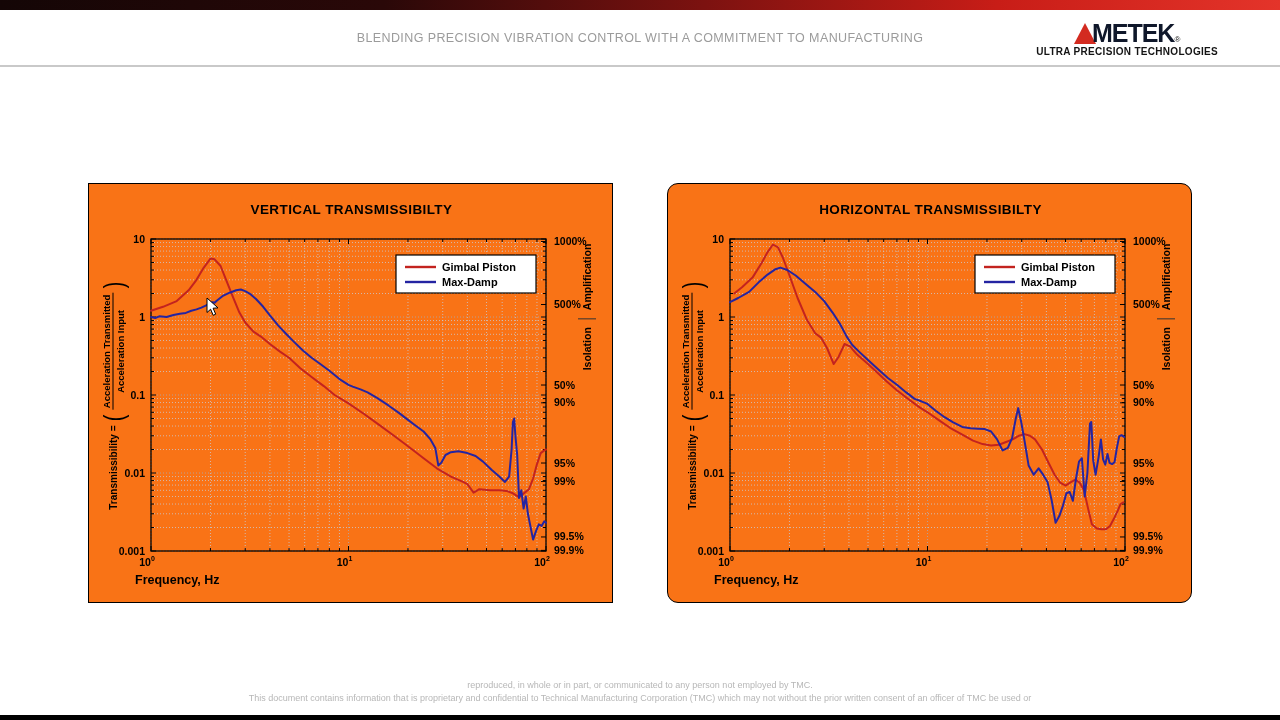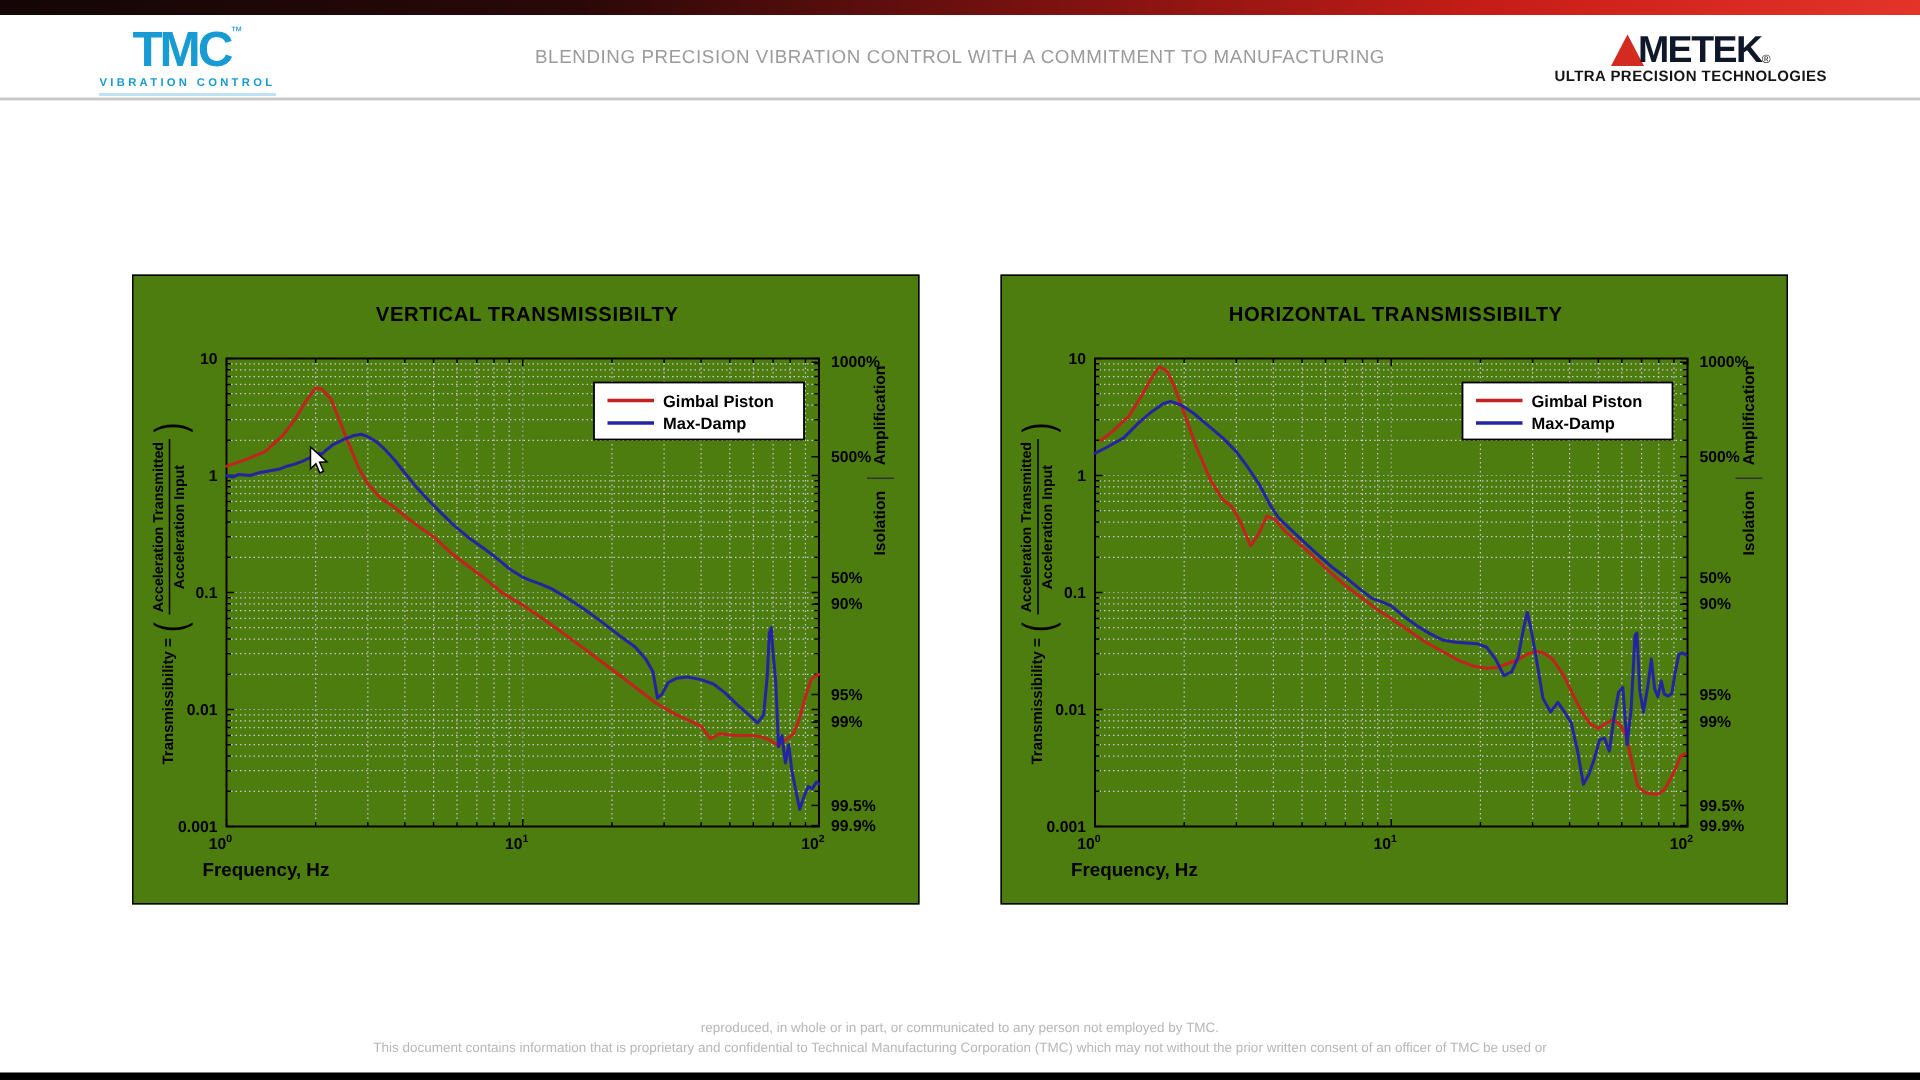--- a/index.html
+++ b/index.html
@@ -27,24 +27,24 @@
     border-bottom:21px solid #d32b20; margin-right:-4px; }
   .ametek-word { font-size:25px; font-weight:700; color:#0f172a; letter-spacing:-1px; line-height:22px; }
   .ametek-reg { font-size:8px; color:#141414; vertical-align:top; }
   .ametek-sub { font-size:10px; font-weight:700; color:#141414; letter-spacing:.3px; margin-top:2px; }
 
   
   .slide-title { position:absolute; left:74px; top:94px; font-size:35px; font-weight:400;
     color:#e0241a; letter-spacing:.2px; }
 
   
-  .chart-panel { position:absolute; width:525px; height:420px; background:#4d7c0f;
+  .chart-panel { position:absolute; width:525px; height:420px; background:#f97316;
     border:1px solid #000; }
   #panel-0 { left:88px;  top:183px; }
-  #panel-1 { left:667px; top:183px; }
+  #panel-1 { left:667px; top:183px;border-radius:11px; }
   .chart-title { position:absolute; top:18px; left:40px; width:445px; text-align:center;
     font-size:13.5px; font-weight:700; color:#000; letter-spacing:.4px; }
   .chart-svg { position:absolute; left:0; top:0; }
   .xlabel { position:absolute; top:389px; left:46px; width:395px; 
     font-size:12.5px; font-weight:700; color:#000; }
 
   
   .formula-wrap { position:absolute; left:0; top:55px; width:48px; height:312px; }
   .formula { position:absolute; left:50%; top:50%;
     transform:translate(-50%,-50%) rotate(-90deg);
@@ -72,24 +72,20 @@
   #cursor { position:absolute; left:206px; top:297px; }
 </style>
 </head>
 <body>
 
 <div id="slide">
 
   <div class="topbar"></div>
 
   <div class="header">
-    <div class="tmc-logo">
-      <div><span class="tmc-main">TMC</span><span class="tmc-tm">™</span></div>
-      <div class="tmc-sub">VIBRATION CONTROL</div>
-    </div>
     <div class="tagline">BLENDING PRECISION VIBRATION CONTROL WITH A COMMITMENT TO MANUFACTURING</div>
     <div class="ametek">
       <div class="ametek-row">
         <span class="ametek-tri"></span>
         <span class="ametek-word">METEK</span>
         <span class="ametek-reg">®</span>
       </div>
       <div class="ametek-sub">ULTRA PRECISION TECHNOLOGIES</div>
     </div>
   </div>

